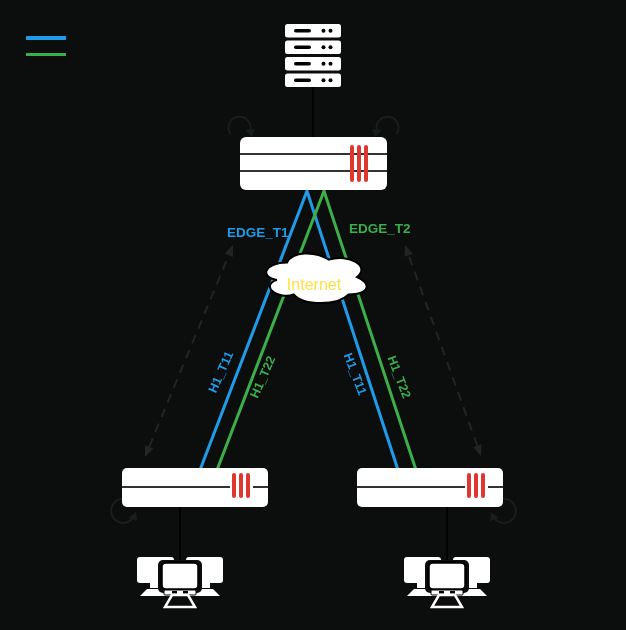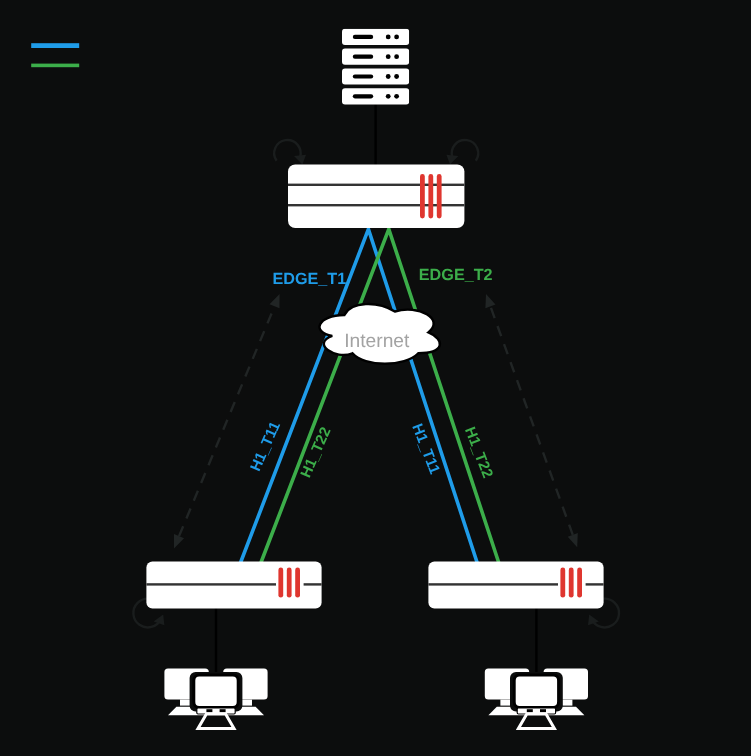--- a/index.html
+++ b/index.html
@@ -21,21 +21,21 @@
   .hline{position:absolute;height:2px;background:#333333;left:0;right:0;}
   .bars{position:absolute;display:flex;gap:3px;}
   .bar{width:4px;height:100%;background:#df362f;border-radius:2px;}
   .node-svg{position:absolute;z-index:2;}
   .cloud-wrap{position:absolute;z-index:3;}
   
   .lbl{position:absolute;font-weight:bold;font-size:13.5px;white-space:nowrap;z-index:4;}
   .lbl-blue{color:#1f9ce9;}
   .lbl-green{color:#3cae4a;}
   .lbl-rot{font-size:12.5px;transform-origin:center;}
-  .internet-lbl{position:absolute;color:#a3a3a3;font-size:16px;font-weight:normal;
+  .internet-lbl{position:absolute;color:#fde047;font-size:16px;font-weight:normal;
     transform:translate(-50%,-50%);z-index:4;}
   .legend-swatch{position:absolute;z-index:2;}
   .overlay{position:absolute;left:0;top:0;z-index:1;}
 </style>
 </head>
 <body>
 
 <div class="stage">
 
   <svg class="overlay" width="626" height="630" viewBox="0 0 626 630">

